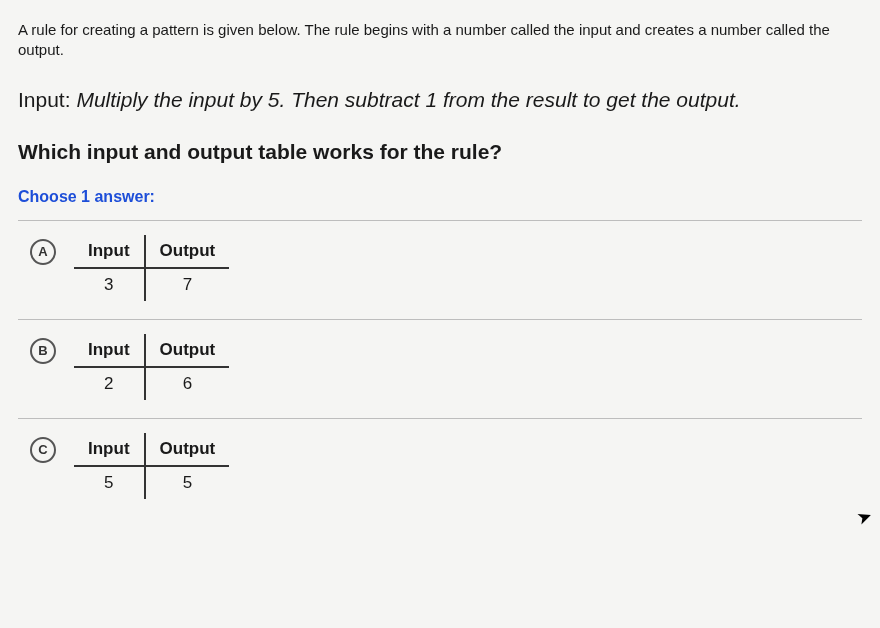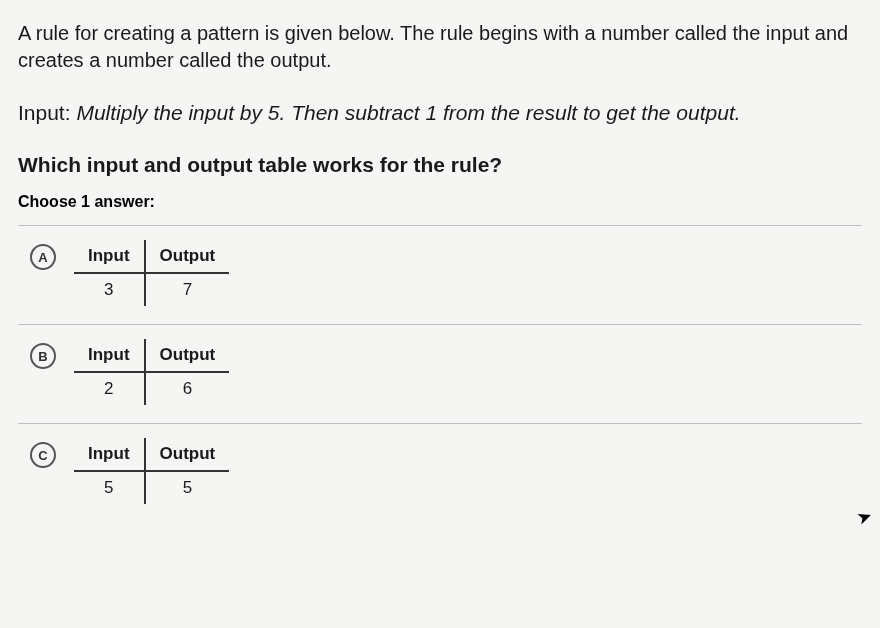--- a/index.html
+++ b/index.html
@@ -10,48 +10,48 @@
     body {
       font-family: -apple-system, BlinkMacSystemFont, "Segoe UI", Helvetica, Arial, sans-serif;
       width: 880px;
       height: 628px;
       padding: 20px 18px;
       background: #f5f5f3;
       color: #1a1a1a;
       position: relative;
     }
     .intro {
-      font-size: 20px;
+      font-size: 15px;
       line-height: 1.35;
       margin-bottom: 24px;
       color: #1a1a1a;
     }
     .rule {
       font-size: 21px;
       line-height: 1.4;
       margin-bottom: 26px;
       color: #1a1a1a;
     }
     .rule-label {
       font-weight: 400;
     }
     .rule-text {
       font-style: italic;
     }
     .question {
       font-size: 21px;
       font-weight: 700;
-      margin-bottom: 16px;
+      margin-bottom: 24px;
       color: #1a1a1a;
     }
     .choose {
       font-size: 16px;
       font-weight: 700;
       margin-bottom: 14px;
-      color: #000000;
+      color: #1d4ed8;
     }
     .answers {
       border-top: 1px solid #bdbdbd;
     }
     .answer-row {
       display: flex;
       align-items: flex-start;
       padding: 14px 0 18px 12px;
       border-bottom: 1px solid #bdbdbd;
       gap: 18px;

